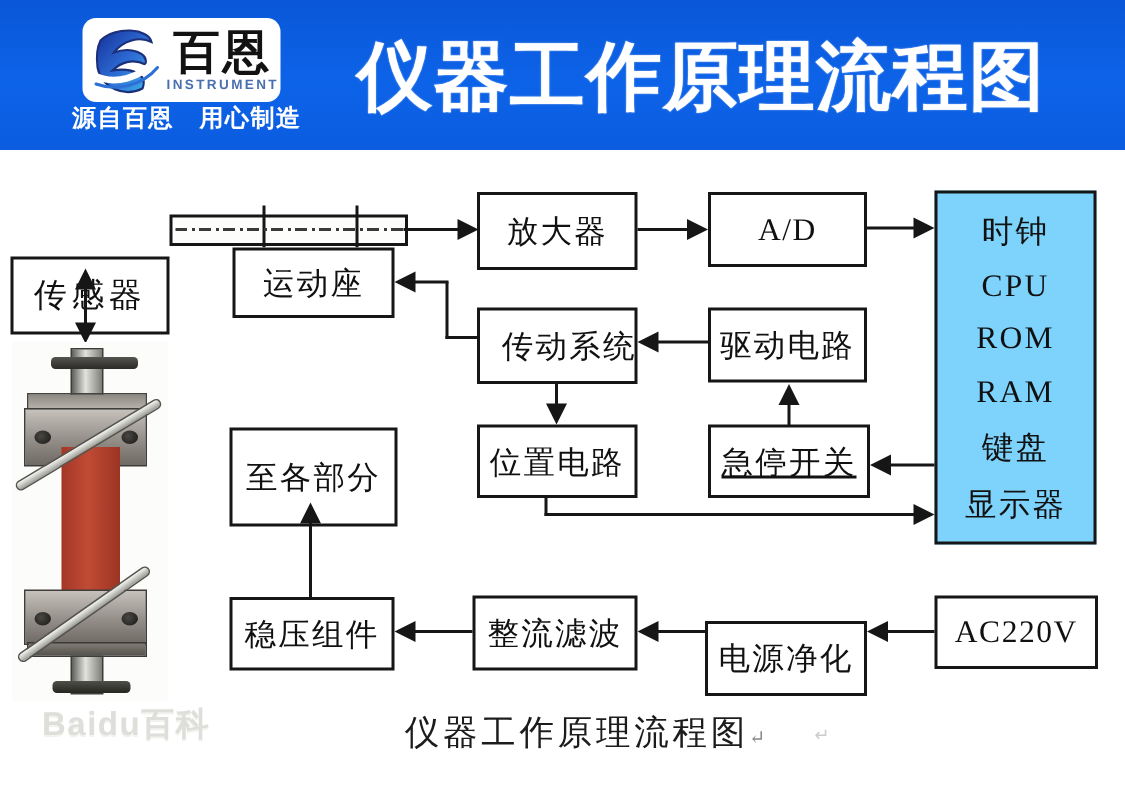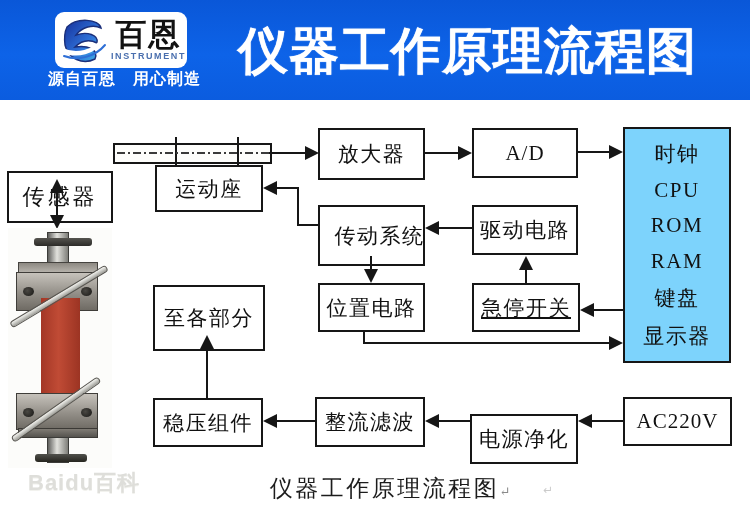--- a/index.html
+++ b/index.html
@@ -125,21 +125,21 @@
 
   <div class="cpu-box">
     <span>时钟</span>
     <span>CPU</span>
     <span>ROM</span>
     <span>RAM</span>
     <span>键盘</span>
     <span>显示器</span>
   </div>
 
-  <div class="box" style="left:318px;top:205px;width:107px;height:61px;padding-left:16px;">传动系统</div>
+  <div class="box" style="left:318px;top:205px;width:107px;height:51px;padding-left:16px;">传动系统</div>
   <div class="box" style="left:472px;top:205px;width:106px;height:50px;">驱动电路</div>
 
   <div class="box" style="left:318px;top:283px;width:107px;height:49px;">位置电路</div>
   <div class="box" style="left:472px;top:283px;width:108px;height:49px;text-decoration:underline;">急停开关</div>
   <div class="box" style="left:153px;top:285px;width:112px;height:66px;">至各部分</div>
 
   <div class="box" style="left:153px;top:398px;width:110px;height:49px;">稳压组件</div>
   <div class="box" style="left:315px;top:397px;width:110px;height:50px;">整流滤波</div>
   <div class="box" style="left:470px;top:397px;width:108px;height:50px;margin-top:17px;">电源净化</div>
   <div class="box" style="left:623px;top:397px;width:109px;height:49px;letter-spacing:1px;">AC220V</div>

